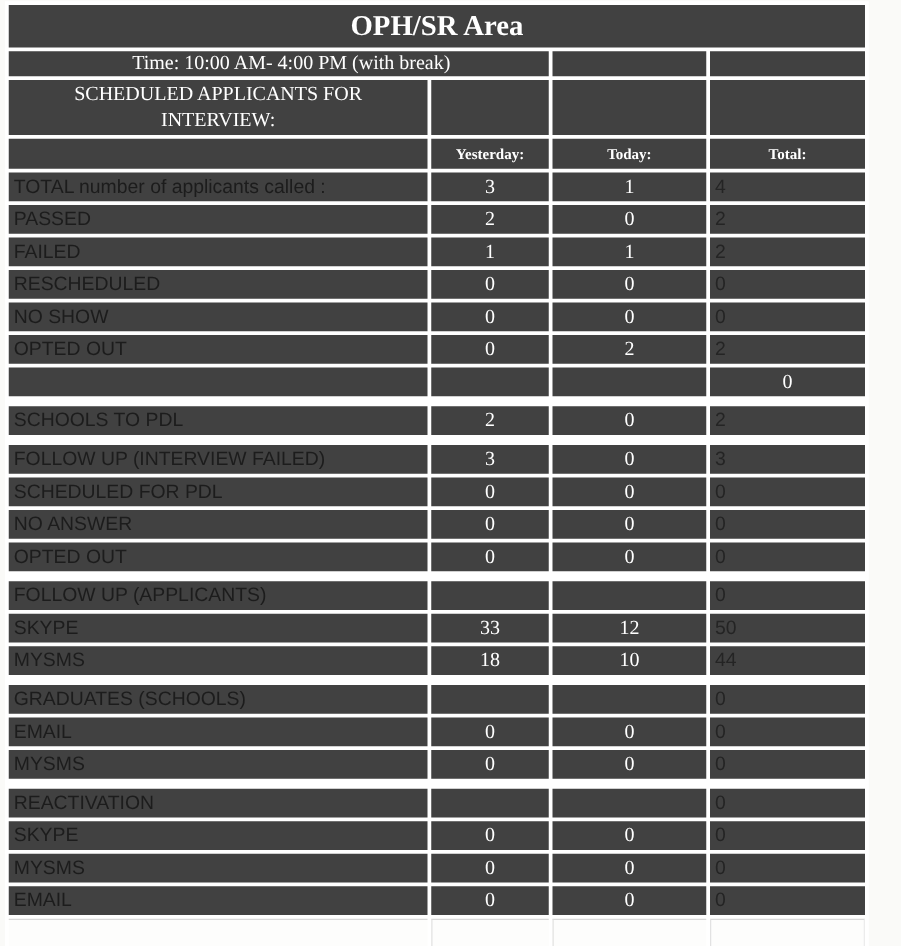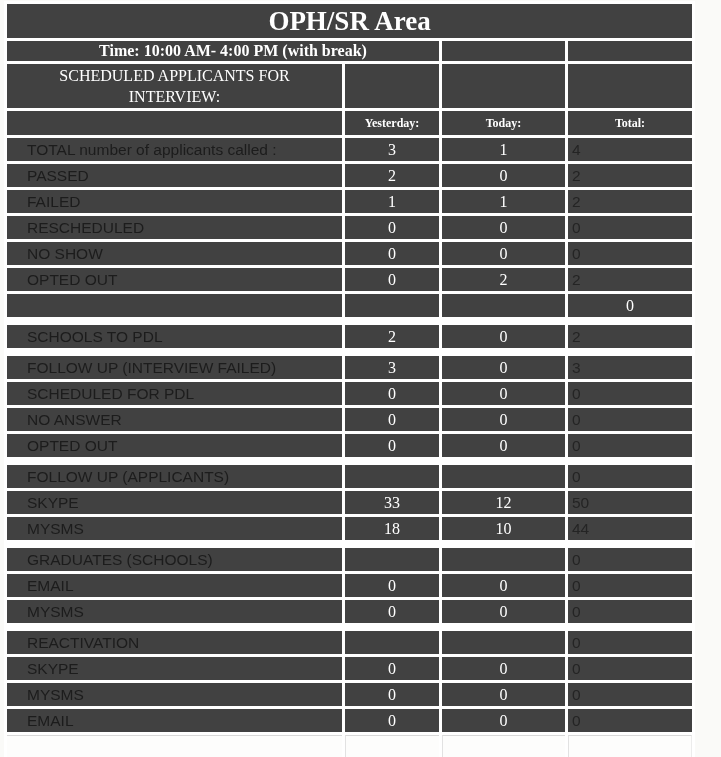--- a/index.html
+++ b/index.html
@@ -22,28 +22,28 @@
     background: #414141;
     overflow: hidden;
     white-space: nowrap;
     padding: 0;
     vertical-align: middle;
   }
   .title-cell {
     height: 34px;
     font-family: "Liberation Serif", "DejaVu Serif", serif;
     font-weight: bold;
-    font-size: 27px;
+    font-size: 23px;
     color: #ffffff;
     text-align: center;
   }
   .time-cell {
     height: 20px;
     font-family: "Liberation Serif", "DejaVu Serif", serif;
-    font-weight: bold;
+    font-weight: normal;
     font-size: 16px;
     color: #ffffff;
     text-align: center;
     padding-left: 20px;
   }
   .sched-cell {
     height: 44px;
     font-family: "Liberation Serif", "DejaVu Serif", serif;
     font-weight: normal;
     font-size: 16px;
@@ -58,21 +58,21 @@
     font-size: 12px;
     color: #ffffff;
     text-align: center;
   }
   .label-cell {
     height: 23px;
     font-family: "Liberation Sans", "DejaVu Sans", sans-serif;
     font-size: 15.5px;
     color: #1c1c1c;
     text-align: left;
-    padding-left: 20px;
+    padding-left: 4px;
   }
   .num-cell {
     height: 23px;
     font-family: "Liberation Serif", "DejaVu Serif", serif;
     font-size: 16px;
     color: #ffffff;
     text-align: center;
   }
   .total-cell {
     height: 23px;

